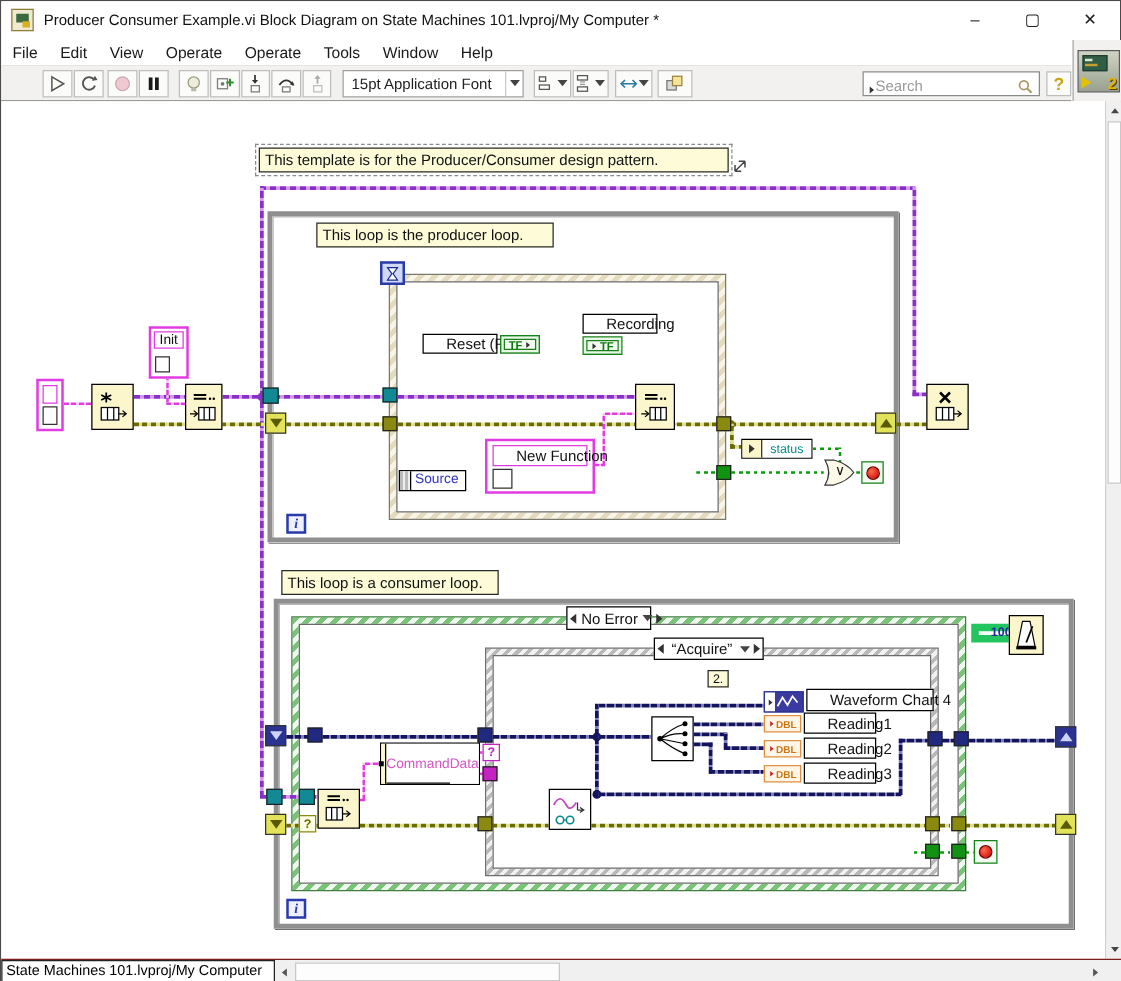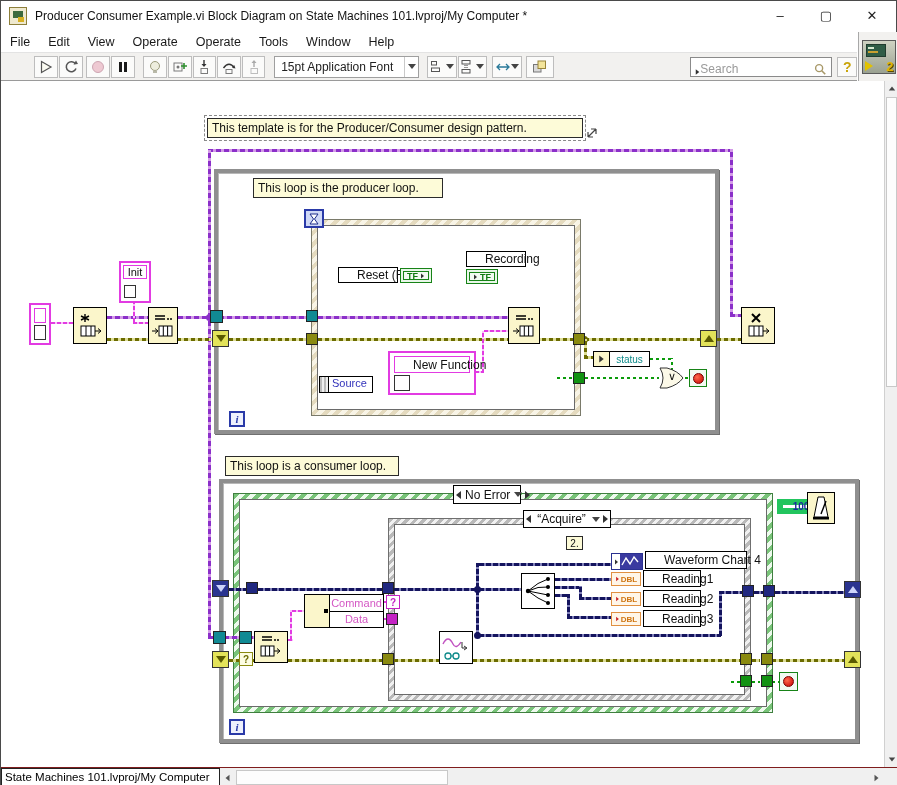--- a/index.html
+++ b/index.html
@@ -511,21 +511,21 @@
           <rect x="3" y="12" width="13" height="10" fill="#fff" stroke="#000"></rect>
           <path d="M7.3 12 v10 M11.6 12 v10" stroke="#000"></path>
           <path d="M16 17 h5 M19 14.5 L22 17 l-3 2.5" stroke="#000" fill="none"></path>
         </svg>
     </div>
 
     <div class="abs" style="left:303px;top:513px;width:80px;height:34px;display:flex;border:1px solid #000">
       <span style="width:25px;background:#fbf6cb;border-right:1px solid #000;position:relative">
           <i style="position:absolute;right:1px;top:14px;width:4px;height:4px;background:#000"></i>
         </span>
-      <span style="flex:1;display:flex;flex-direction:column">
+      <span style="flex:1;display:flex;flex-direction:row">
         <span class="pinktext" style="flex:1;font-size:11px;display:flex;align-items:center;justify-content:center;border-bottom:1px solid #000;background:#fff">Command</span>
         <span class="pinktext" style="flex:1;font-size:11px;display:flex;align-items:center;justify-content:center;background:#fff">Data</span>
       </span>
     </div>
 
     <div class="abs" style="left:520px;top:492px;width:34px;height:36px;border:1px solid #000;background:#fff">
       <svg width="32" height="34" viewBox="0 0 32 34">
           <circle cx="6" cy="17" r="2.2" fill="#000"></circle>
           <path d="M6 17 Q16 8 26 5 M6 17 Q16 12 26 13 M6 17 Q16 19 26 21 M6 17 Q16 25 26 29" stroke="#000" fill="none"></path>
           <circle cx="26" cy="5" r="2" fill="#000"></circle>

